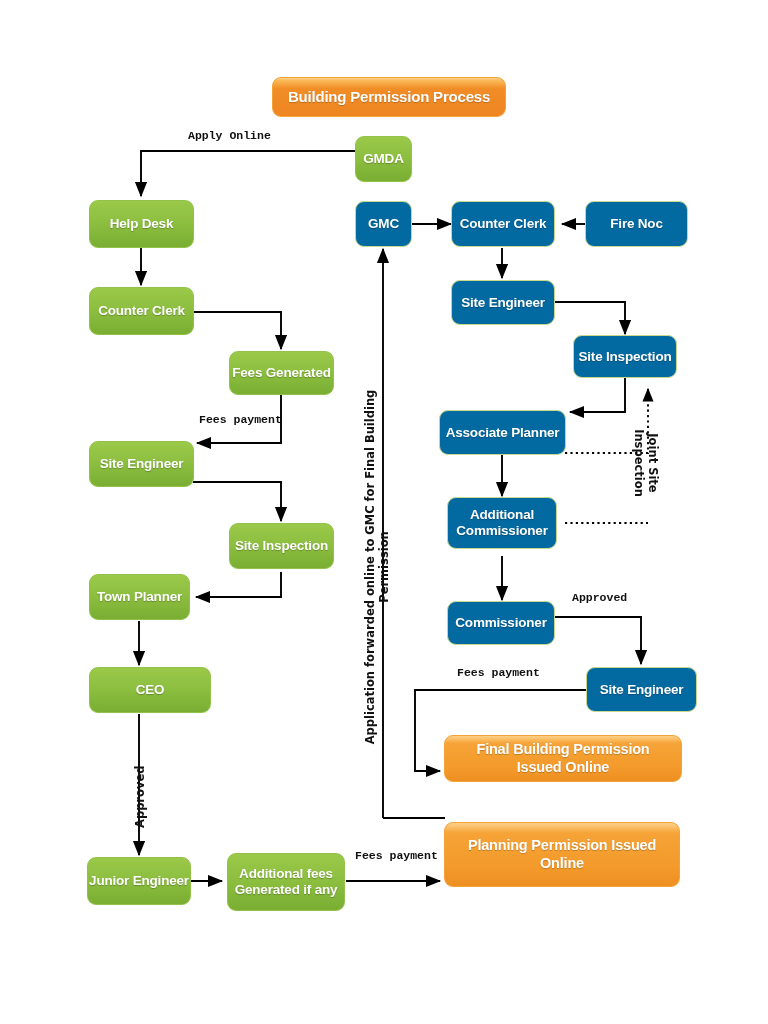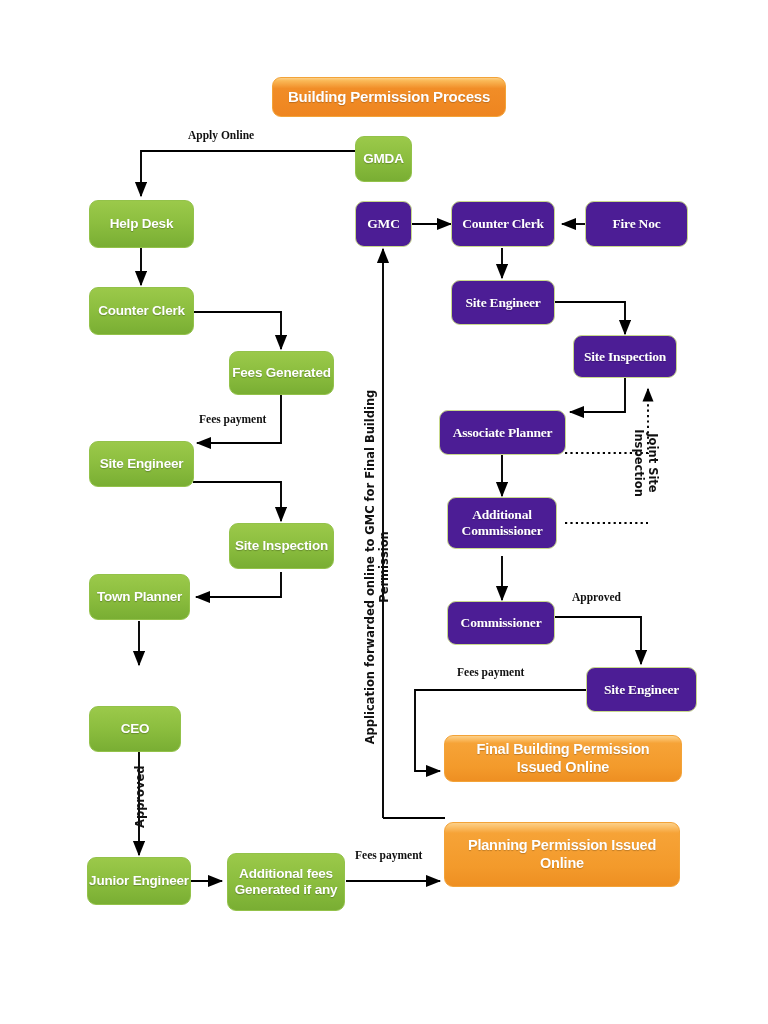--- a/index.html
+++ b/index.html
@@ -8,30 +8,30 @@
   #canvas{position:absolute;left:0;top:0;width:768px;height:1024px;}
   svg#wires{position:absolute;left:0;top:0;width:768px;height:1024px;pointer-events:none;}
 
   .node{position:absolute;box-sizing:border-box;display:flex;align-items:center;
         justify-content:center;text-align:center;color:#ffffff;font-weight:bold;
         line-height:1.18;letter-spacing:-0.2px;z-index:5;border-radius:9px;}
 
   .green{background:linear-gradient(180deg,#9BC94A 0%,#8CBE3F 48%,#79AE33 100%);
          border:1px solid #93C24A;font-size:13.5px;
          text-shadow:0 1px 1px rgba(0,0,0,.25);}
-  .blue{background:#4c1d95;border:1px solid #C8D98C;font-size:13.5px;
-        text-shadow:0 1px 1px rgba(0,0,0,.25);font-family:Liberation Serif, serif;}
+  .blue{background:#0369a1;border:1px solid #C8D98C;font-size:13.5px;
+        text-shadow:0 1px 1px rgba(0,0,0,.25);}
   .orange{background:linear-gradient(180deg,#FBD08A 0%,#FBC06A 6%,#F6A337 16%,#F39A2B 70%,#EE8F22 100%);
           border:1px solid #F3A338;font-size:14.5px;
           text-shadow:0 1px 1px rgba(0,0,0,.22);}
   .orange.title{font-size:15px;
           background:linear-gradient(180deg,#FBD08A 0%,#FAB957 7%,#F18D27 28%,#EE8520 100%);}
 
   .edge-label{position:absolute;color:#111;font-weight:bold;font-size:11.5px;
-              white-space:nowrap;z-index:6;font-family:Liberation Serif, serif;}
+              white-space:nowrap;z-index:6;font-family:Liberation Mono, monospace;}
 
   .vlabel{position:absolute;color:#111;font-weight:bold;font-size:11.5px;
           white-space:nowrap;z-index:6;transform-origin:0 0;
           font-family:"DejaVu Sans",sans-serif;}
   .vlabel.two{line-height:1.18;text-align:center;white-space:normal;}
 </style>
 </head>
 <body>
 
 <div id="canvas">
@@ -105,21 +105,21 @@
   <div class="node green" style="left:89px;top:287px;width:105px;height:48px;">Counter Clerk</div>
 
   <div class="node green" style="left:229px;top:351px;width:105px;height:44px;">Fees Generated</div>
 
   <div class="node green" style="left:89px;top:441px;width:105px;height:46px;">Site Engineer</div>
 
   <div class="node green" style="left:229px;top:523px;width:105px;height:46px;">Site Inspection</div>
 
   <div class="node green" style="left:89px;top:574px;width:101px;height:46px;">Town Planner</div>
 
-  <div class="node green" style="left:89px;top:667px;width:92px;height:46px;margin-top:39px;">CEO</div>
+  <div class="node green" style="left:89px;top:667px;width:122px;height:46px;">CEO</div>
 
   <div class="node green" style="left:87px;top:857px;width:104px;height:48px;">Junior Engineer</div>
 
   <div class="node green" style="left:227px;top:853px;width:118px;height:58px;padding:0 4px;">Additional fees Generated if any</div>
 
   <div class="node blue" style="left:355px;top:201px;width:57px;height:46px;">GMC</div>
 
   <div class="node blue" style="left:451px;top:201px;width:104px;height:46px;">Counter Clerk</div>
 
   <div class="node blue" style="left:585px;top:201px;width:103px;height:46px;">Fire Noc</div>

